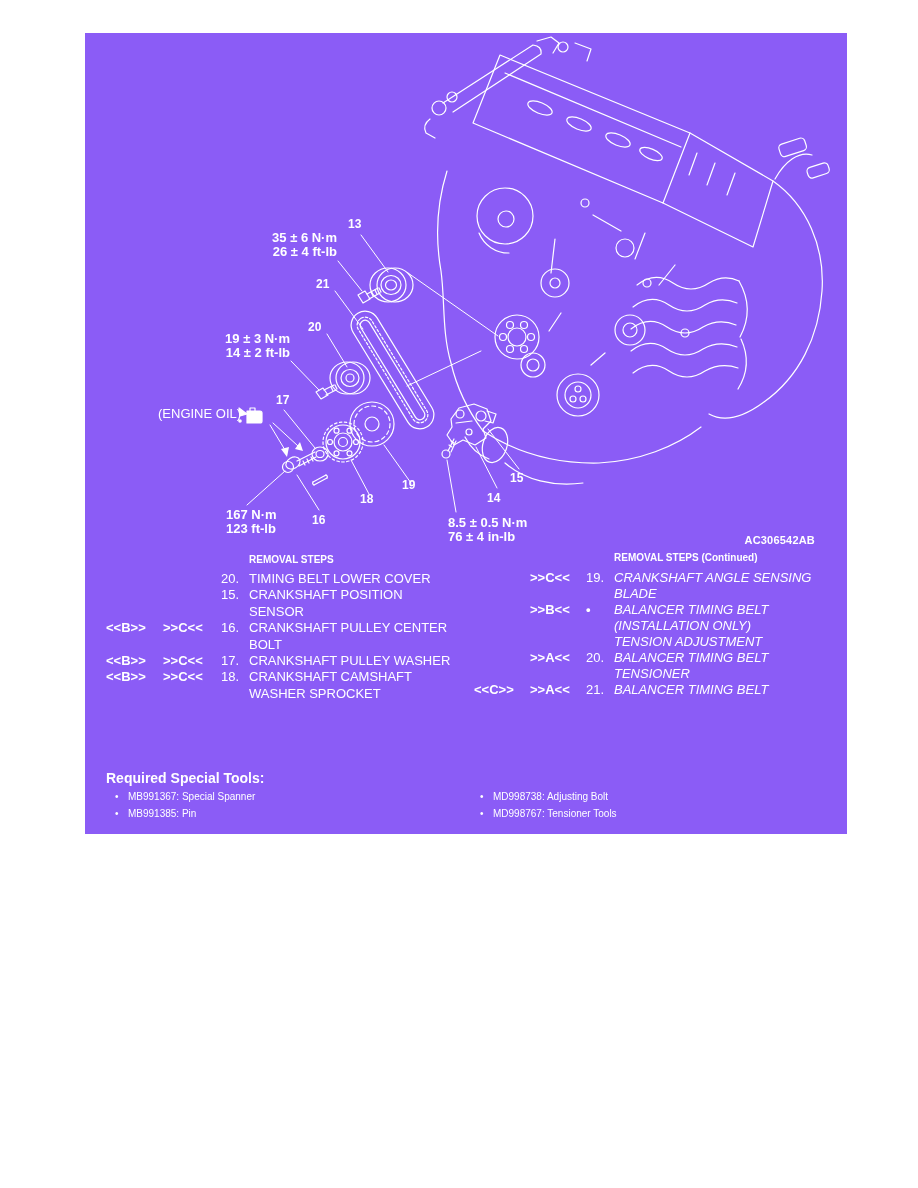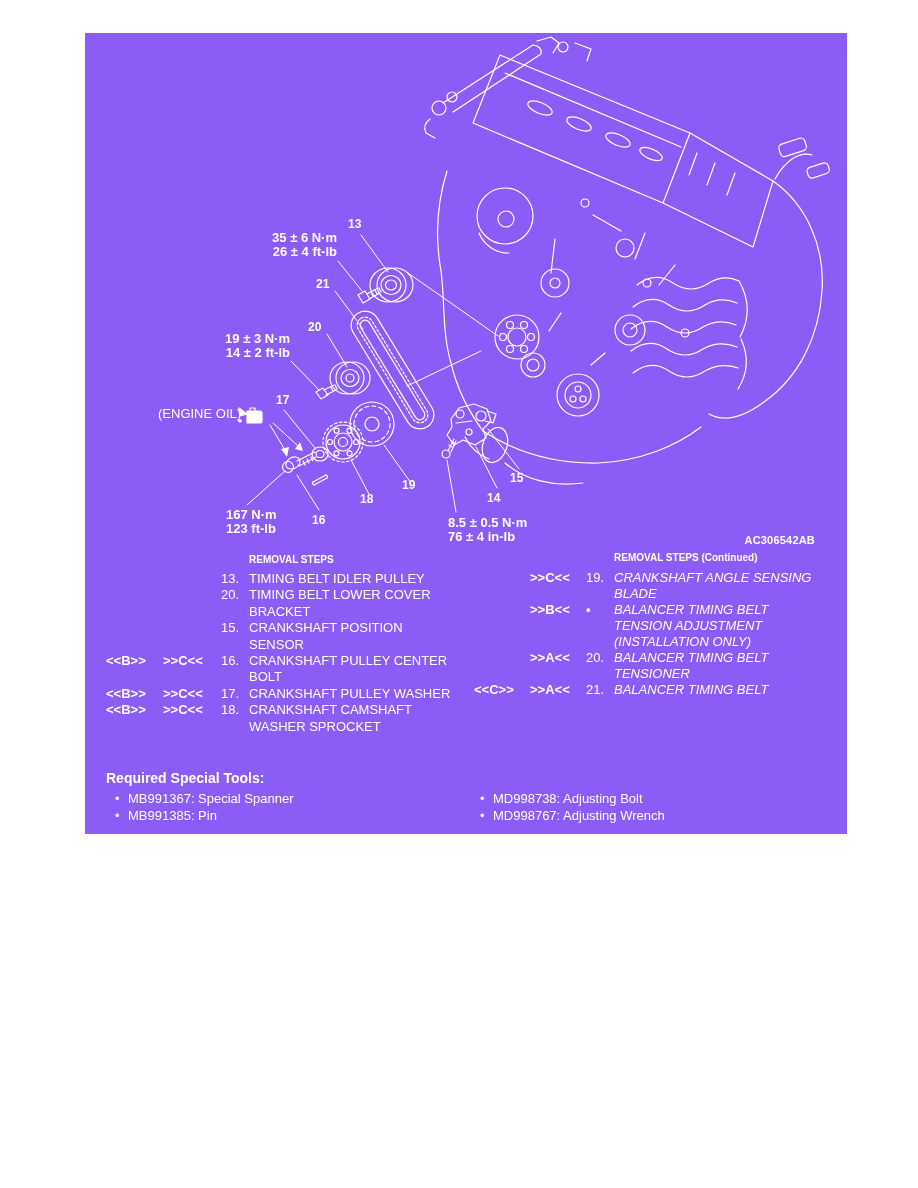--- a/index.html
+++ b/index.html
@@ -17,21 +17,21 @@
   .hdr{position:absolute;font-size:10px;font-weight:bold;white-space:nowrap;}
   .list{position:absolute;left:0;width:750px;font-size:13px;}
   .list .row{position:relative;white-space:nowrap;}
   .list-l .row{height:16.4px;line-height:16.4px;}
   .list-r .row{height:16px;line-height:16px;}
   .list span{position:absolute;top:0;}
   .mk{font-weight:bold;}
   .lm1{left:21px;}  .lm2{left:78px;}  .lnum{left:136px;} .ltxt{left:164px;}
   .rm1{left:389px;} .rm2{left:445px;} .rnum{left:501px;} .rtxt{left:529px;font-style:italic;}
   .tools-title{position:absolute;left:21px;top:737px;font-size:14px;font-weight:bold;}
-  .tool-item{position:absolute;font-size:13px;white-space:nowrap;}
+  .tool-item{position:absolute;font-size:10px;white-space:nowrap;}
   .tool-item .bullet{display:inline-block;width:13px;}
 </style>
 </head>
 <body>
 
 <div class="page">
   <div class="panel">
 
     <svg width="750" height="801" viewBox="0 0 750 801">
       <g stroke="#fff" fill="none" stroke-width="1.2" stroke-linecap="round" stroke-linejoin="round">
@@ -240,29 +240,22 @@
     <div class="callout" style="left:317px;top:444px;">19</div>
     <div class="callout" style="left:402px;top:457px;">14</div>
     <div class="callout" style="left:425px;top:437px;">15</div>
 
     <div class="engine-oil" style="left:73px;top:374px;">(ENGINE OIL)</div>
     <div class="accode">AC306542AB</div>
 
     <div class="hdr" style="left:164px;top:521px;">REMOVAL STEPS</div>
     <div class="list list-l" style="top:538px;">
       <div class="row">
-        <span class="lnum">13.</span>
-          <span class="ltxt">TIMING BELT IDLER PULLEY</span>
-        </div>
-      <div class="row">
         <span class="lnum">20.</span>
           <span class="ltxt">TIMING BELT LOWER COVER</span>
-        </div>
-      <div class="row">
-        <span class="ltxt">BRACKET</span>
         </div>
       <div class="row">
         <span class="lnum">15.</span>
           <span class="ltxt">CRANKSHAFT POSITION</span>
         </div>
       <div class="row">
         <span class="ltxt">SENSOR</span>
         </div>
       <div class="row">
         <span class="mk lm1">&lt;&lt;B&gt;&gt;</span>
@@ -299,24 +292,24 @@
         </div>
       <div class="row">
         <span class="rtxt">BLADE</span>
         </div>
       <div class="row">
         <span class="mk rm2">&gt;&gt;B&lt;&lt;</span>
           <span class="mk rnum">•</span>
           <span class="rtxt">BALANCER TIMING BELT</span>
         </div>
       <div class="row">
+        <span class="rtxt">(INSTALLATION ONLY)</span>
+        </div>
+      <div class="row">
         <span class="rtxt">TENSION ADJUSTMENT</span>
-        </div>
-      <div class="row">
-        <span class="rtxt">(INSTALLATION ONLY)</span>
         </div>
       <div class="row">
         <span class="mk rm2">&gt;&gt;A&lt;&lt;</span>
           <span class="rnum">20.</span>
           <span class="rtxt">BALANCER TIMING BELT</span>
         </div>
       <div class="row">
         <span class="rtxt">TENSIONER</span>
         </div>
       <div class="row">
@@ -328,16 +321,16 @@
     </div>
 
     <div class="tools-title">Required Special Tools:</div>
     <div class="tool-item" style="left:30px;top:758px;">
       <span class="bullet">•</span><span>MB991367: Special Spanner</span></div>
     <div class="tool-item" style="left:30px;top:775px;">
       <span class="bullet">•</span><span>MB991385: Pin</span></div>
     <div class="tool-item" style="left:395px;top:758px;">
       <span class="bullet">•</span><span>MD998738: Adjusting Bolt</span></div>
     <div class="tool-item" style="left:395px;top:775px;">
-      <span class="bullet">•</span><span>MD998767: Adjusting Wrench</span></div>
+      <span class="bullet">•</span><span>MD998767: Tensioner Tools</span></div>
 
   </div>
 </div>
 
 </body></html>

